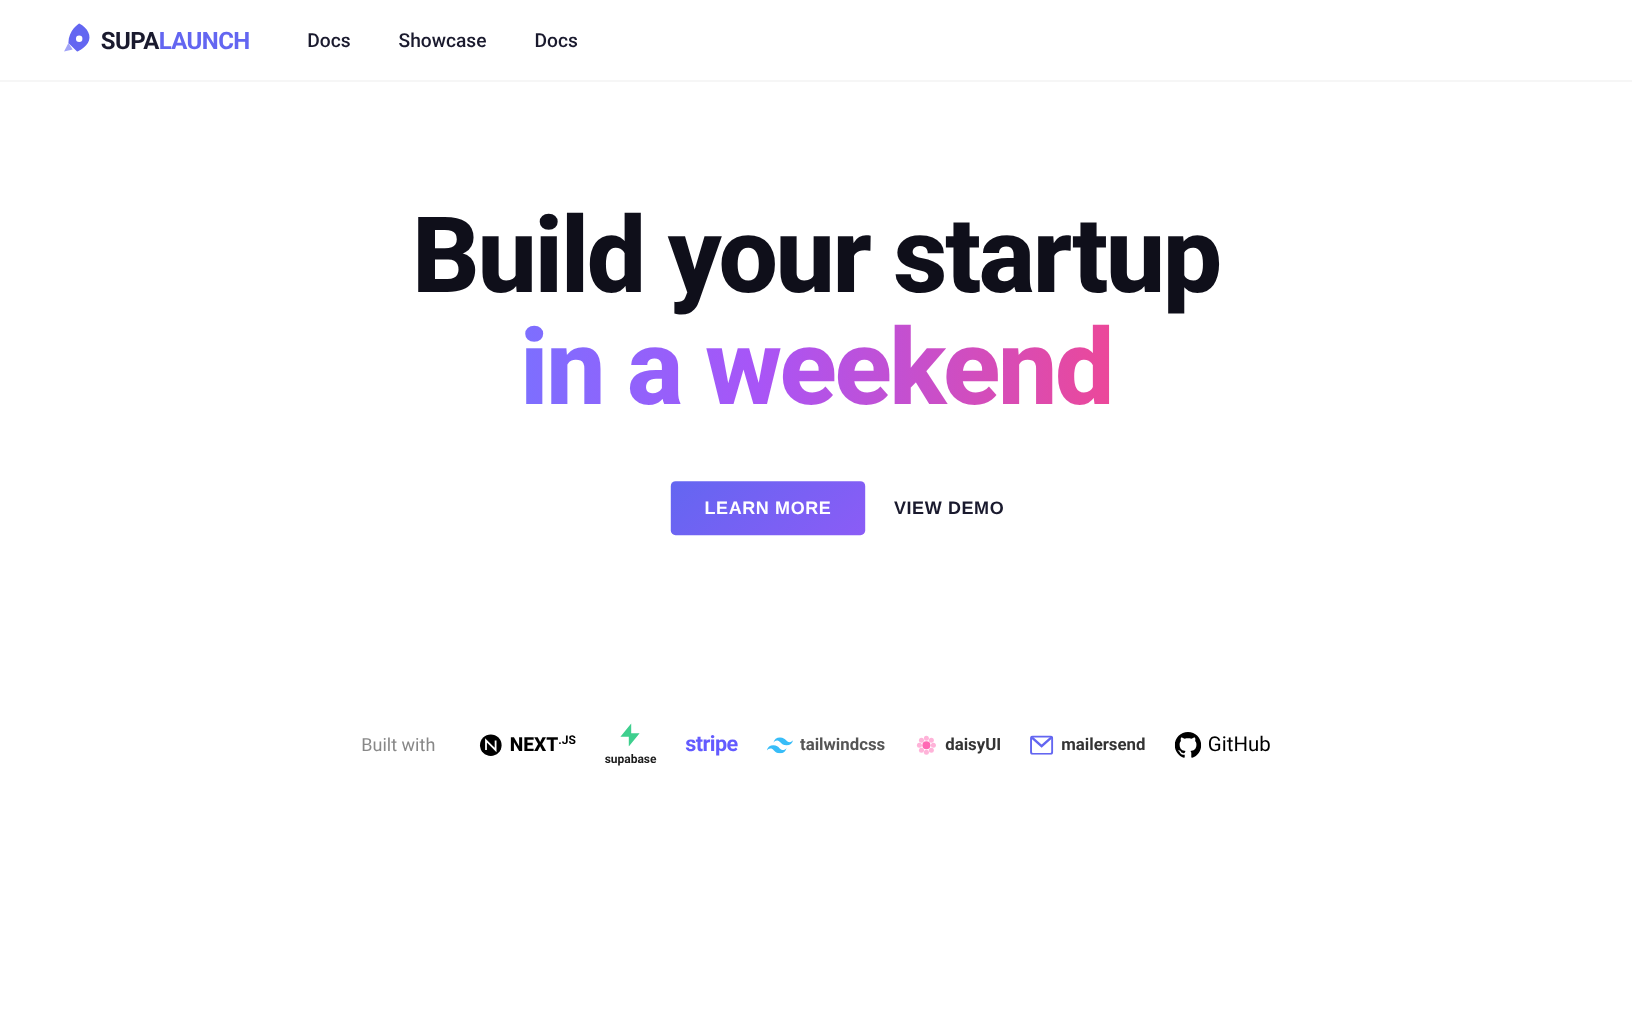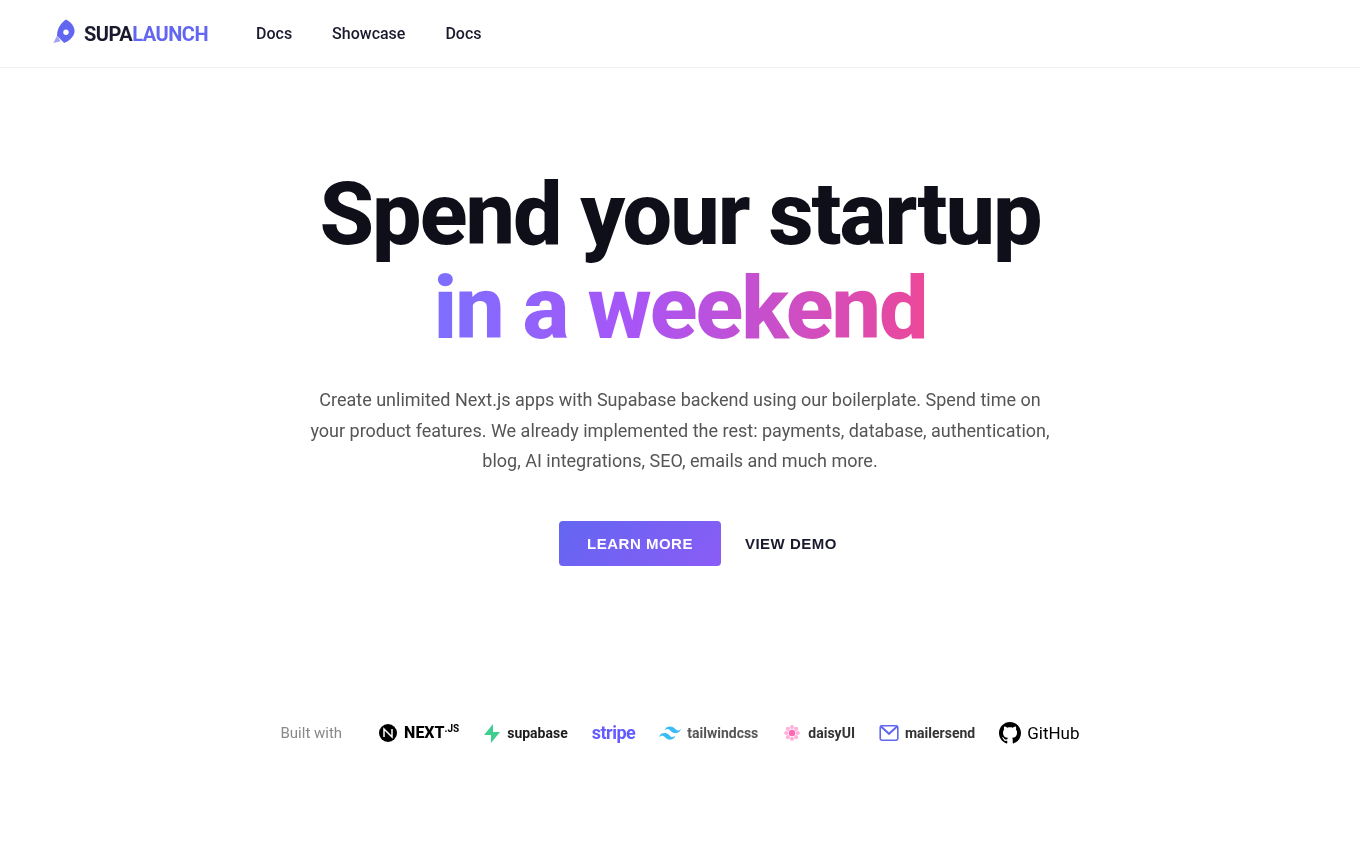--- a/index.html
+++ b/index.html
@@ -139,21 +139,21 @@
       align-items: center;
       gap: 6px;
       font-size: 15px;
       font-weight: 700;
       white-space: nowrap;
     }
 
     
     .nextjs-logo { color: #000; font-size: 16px; font-weight: 800; }
 
-    .supabase-logo { color: #1c1c1c; font-size: 14px; }
+    .supabase-logo { color: #1c1c1c; font-size: 10px; flex-direction: column; }
 
     .stripe-logo { color: #635bff; font-size: 18px; font-weight: 700; letter-spacing: -0.5px; }
 
     .tailwind-logo { color: #38bdf8; font-size: 14px; }
 
     .daisy-logo { color: #ff69b4; font-size: 14px; }
 
     .mailersend-logo { color: #333; font-size: 14px; }
 
     .github-logo { color: #000; font-size: 17px; font-weight: 400; }
@@ -175,26 +175,25 @@
   </a>
   <ul class="nav-links">
     <li><a href="#">Docs</a></li>
     <li><a href="#">Showcase</a></li>
     <li><a href="#">Docs</a></li>
   </ul>
 </nav>
 
 <section class="hero">
   <h1>
-    <span class="hero-title-main">Spend your startup</span>
+    <span class="hero-title-main">Build your startup</span>
   </h1>
   <h1>
     <span class="hero-title-gradient">in a weekend</span>
   </h1>
-  <p class="hero-subtitle">Create unlimited Next.js apps with Supabase backend using our boilerplate. Spend time on your product features. We already implemented the rest: payments, database, authentication, blog, AI integrations, SEO, emails and much more.</p>
   <div class="hero-buttons">
     <button class="btn-primary">LEARN MORE</button>
     <button class="btn-secondary">VIEW DEMO</button>
   </div>
 </section>
 
 <div class="built-with">
   <span class="built-with-label">Built with</span>
   <div class="tech-logos">
 

